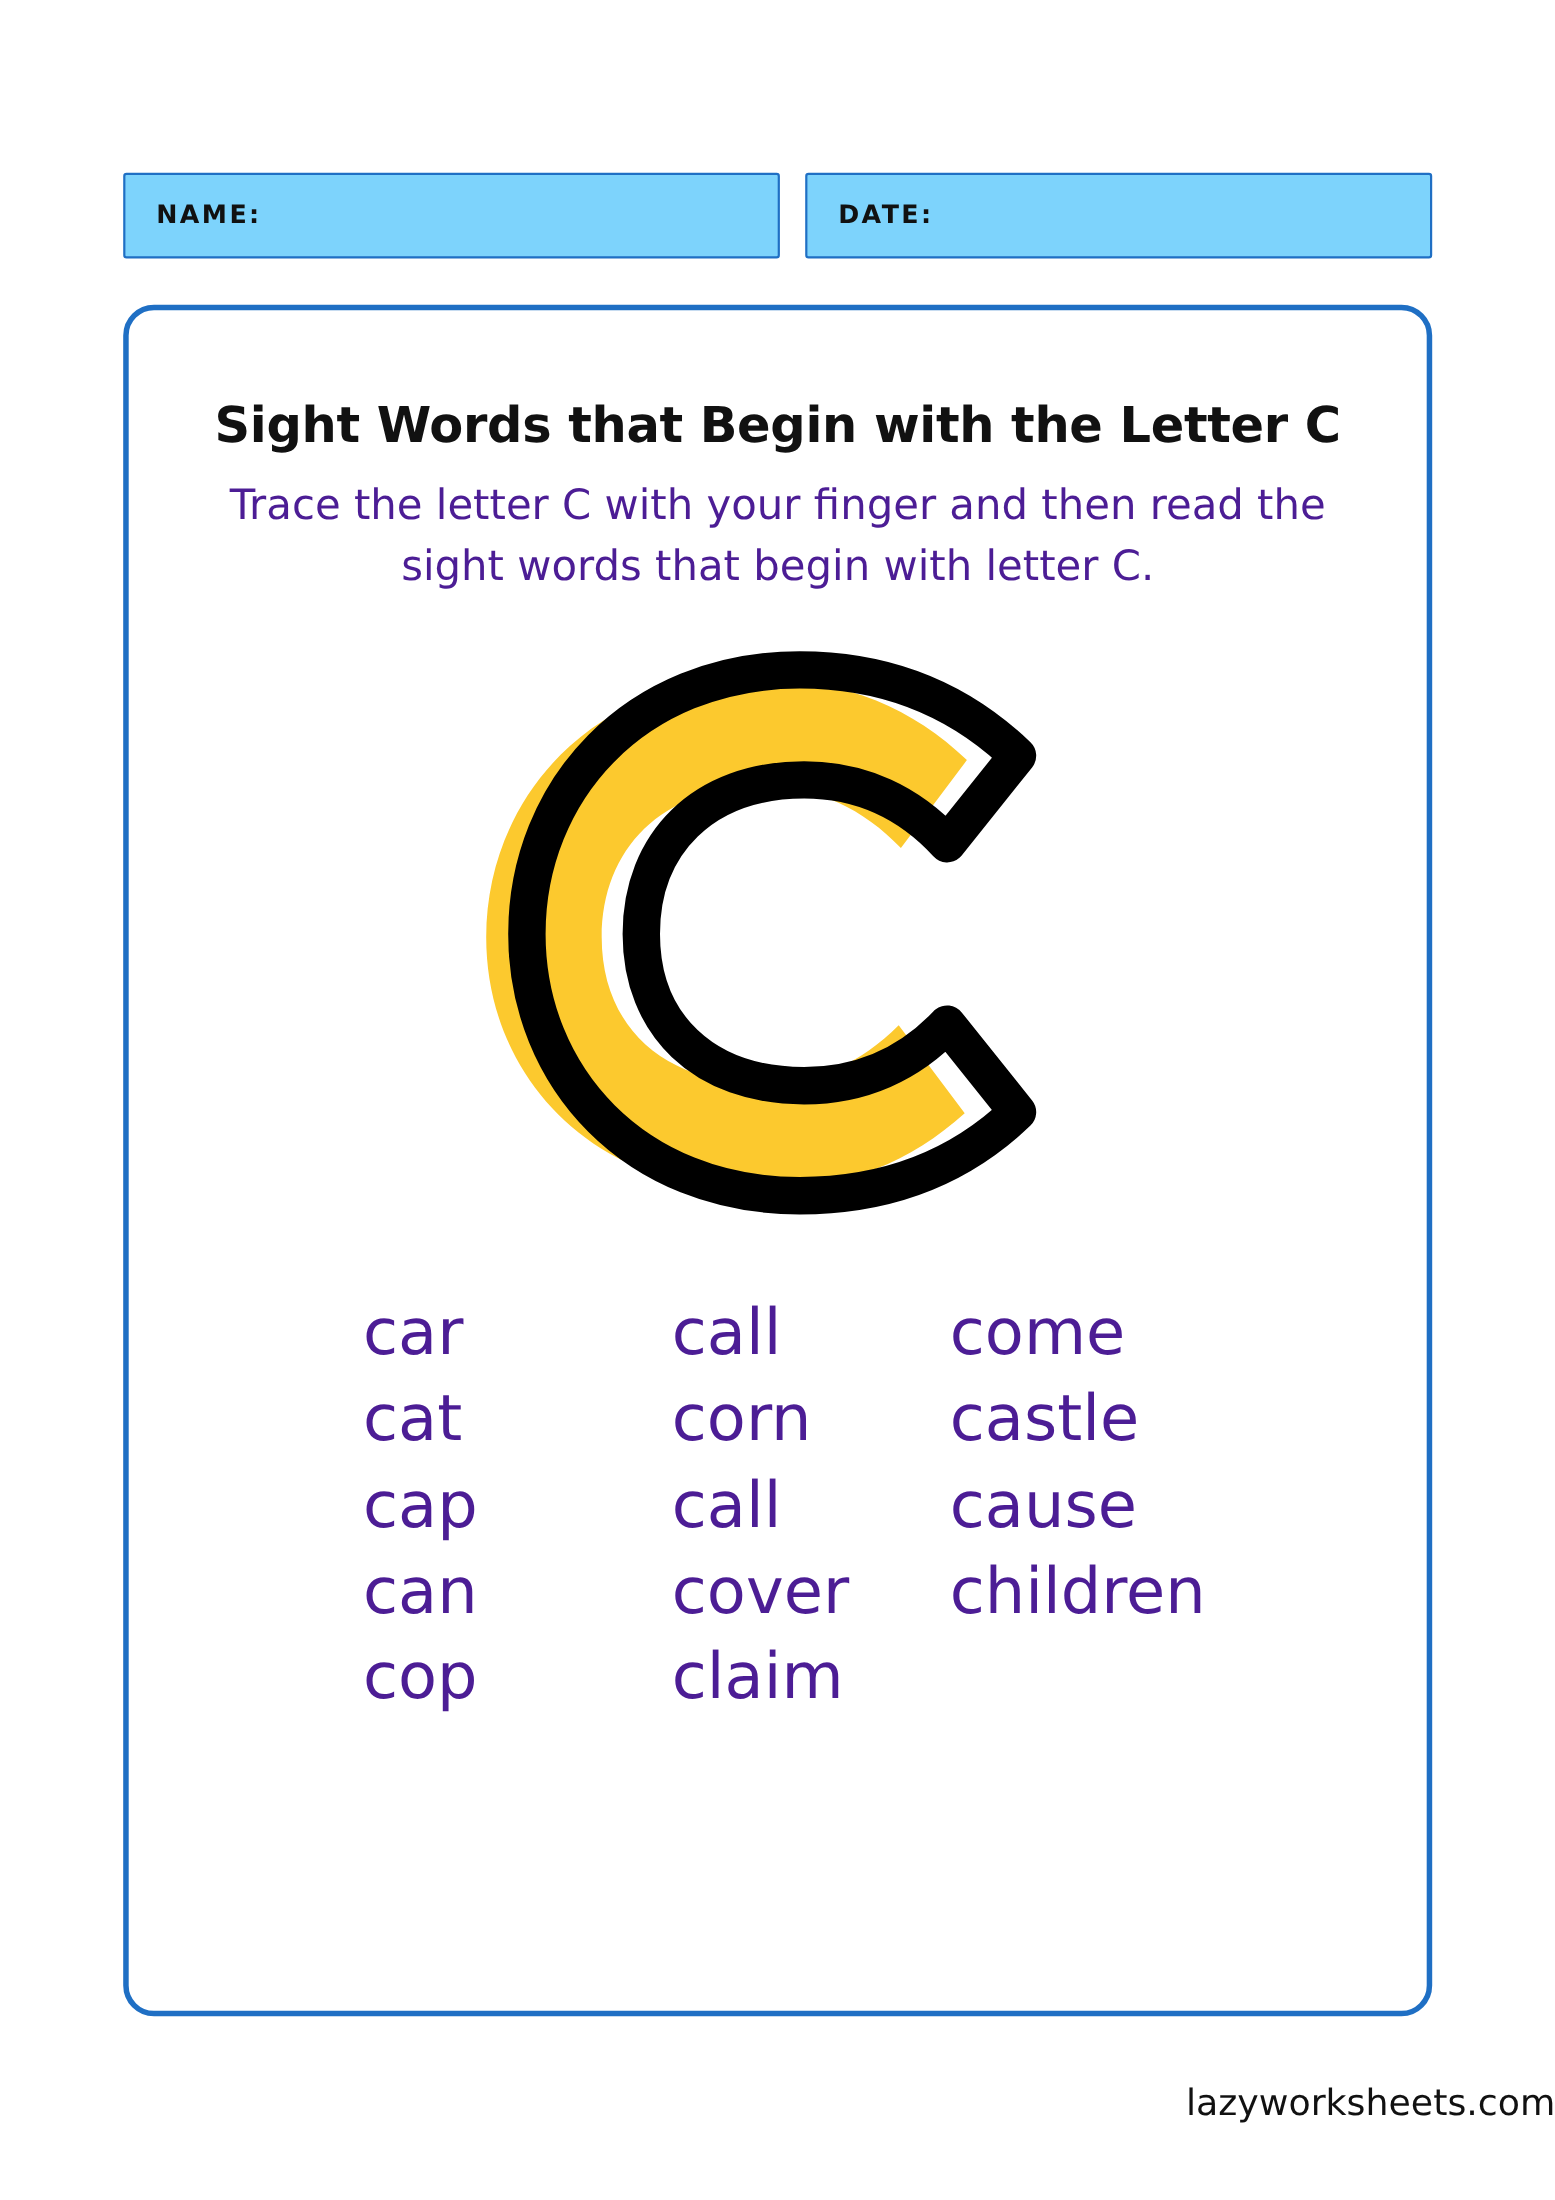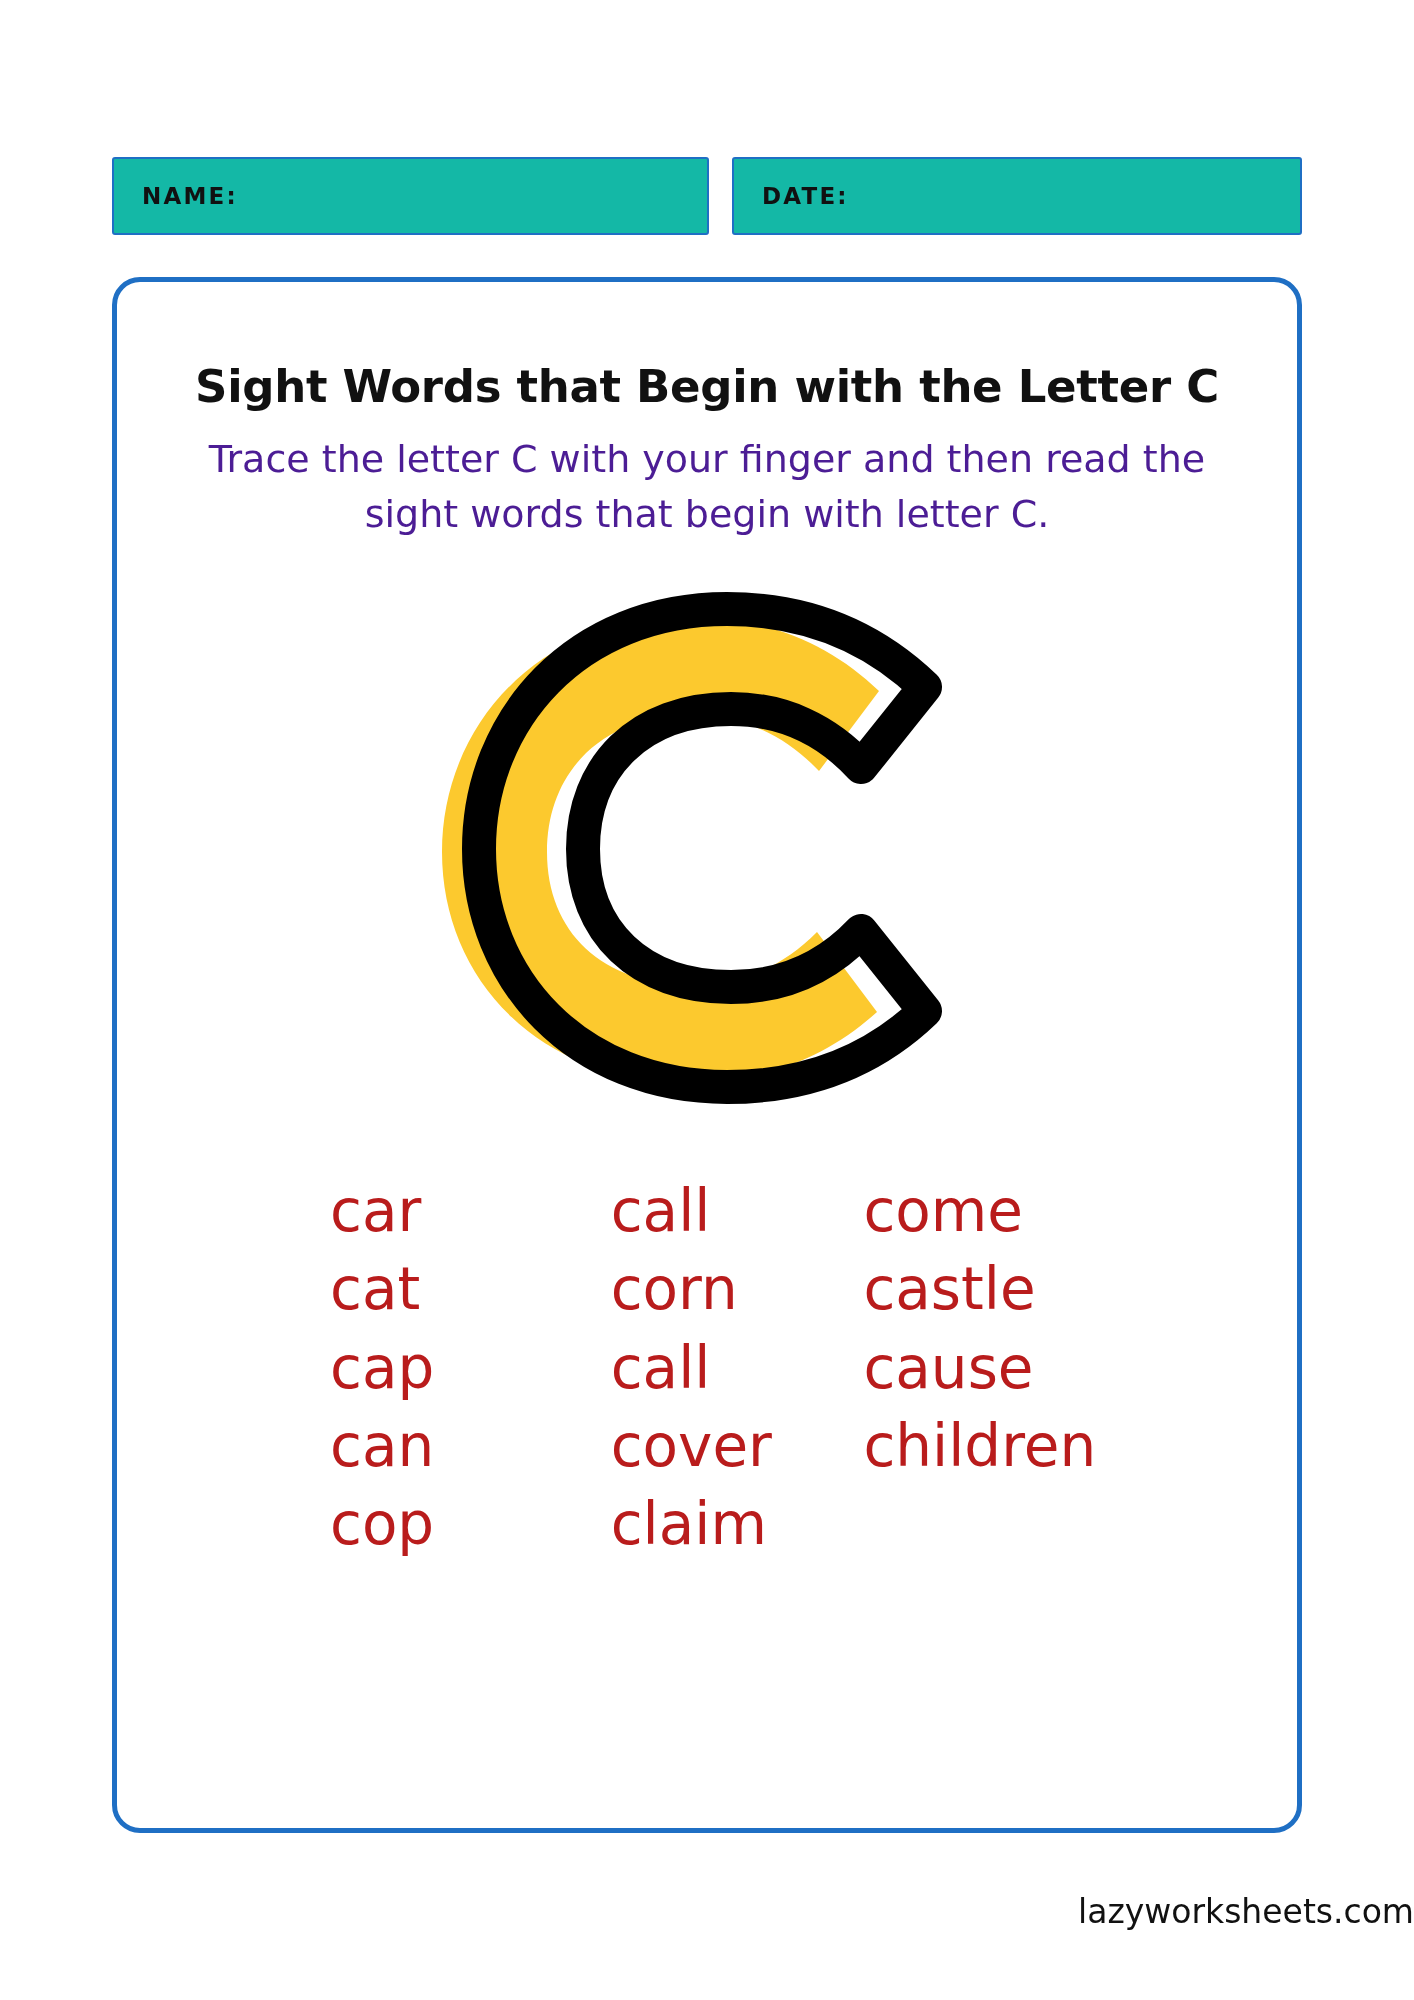--- a/index.html
+++ b/index.html
@@ -27,21 +27,21 @@
     left: 112px;
     top: 157px;
     width: 1190px;
     height: 78px;
     display: flex;
     gap: 23px;
   }
   .field-box {
     border: 2px solid #1f6fc4;
     border-radius: 3px;
-    background: #14b8a6;
+    background: #7dd3fc;
     box-sizing: border-box;
     display: flex;
     align-items: center;
   }
   .field-box.name { width: 597px; }
   .field-box.date { width: 570px; }
   .field-label {
     font-family: "DejaVu Sans", sans-serif;
     font-size: 23px;
     font-weight: 700;
@@ -109,21 +109,21 @@
   .word-col {
     display: flex;
     flex-direction: column;
   }
   .word-col.c1 { width: 290px; padding-left: 118px; }
   .word-col.c2 { width: 290px; padding-left: 28px; }
   .word-col.c3 { width: 400px; padding-left: 0px; }
   .word {
     font-size: 58px;
     line-height: 1.35;
-    color: #b91c1c;
+    color: #4c1d95;
     font-family: "DejaVu Sans", sans-serif;
     font-weight: 400;
     white-space: nowrap;
   }
   
   .footer {
     position: absolute;
     left: 0;
     top: 1892px;
     width: 100%;

